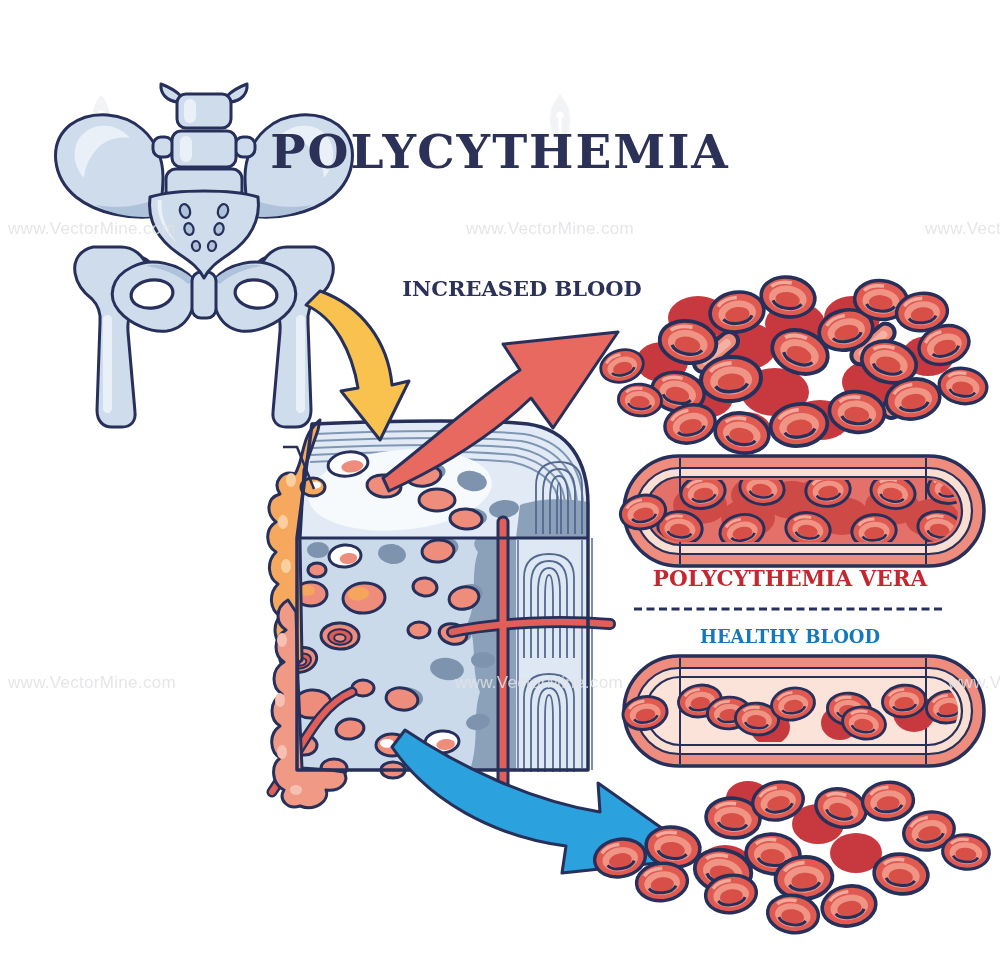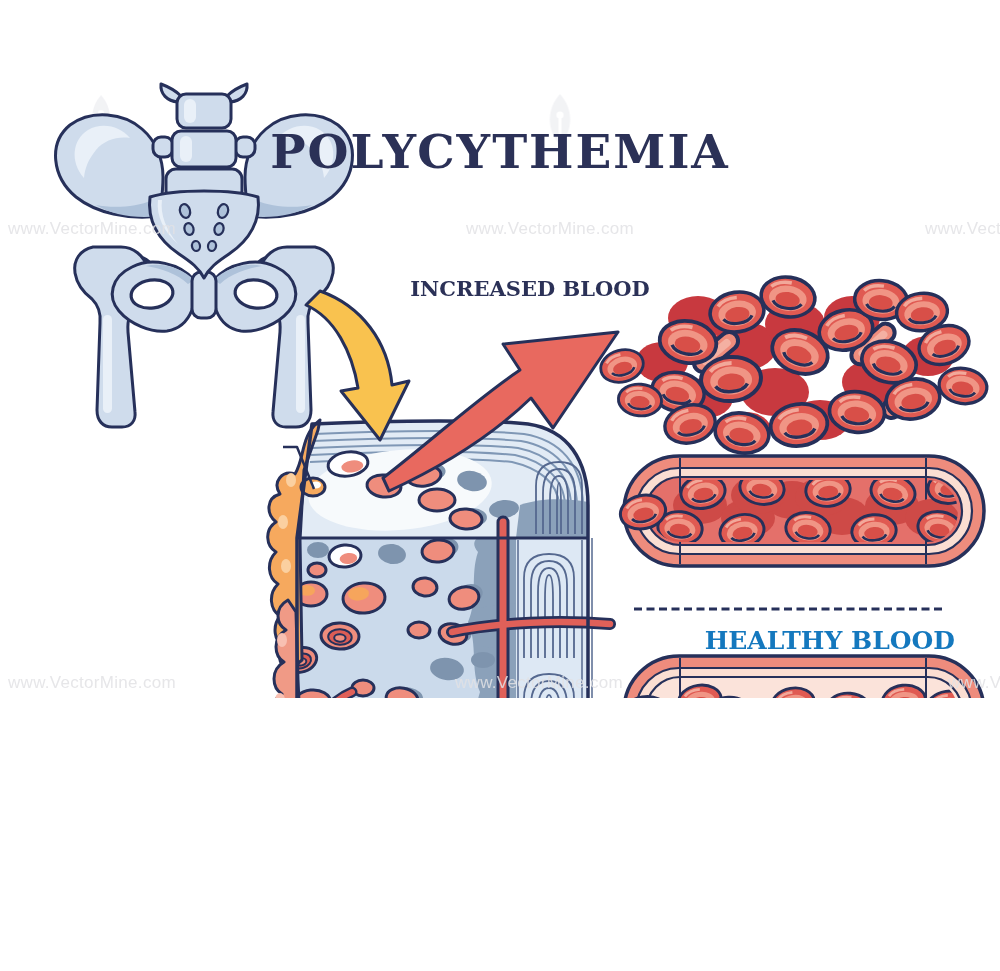--- a/index.html
+++ b/index.html
@@ -1,27 +1,27 @@
 <!DOCTYPE html>
 <html style="--outline_navy: #26305a; --title_navy: #2b3157; --label_red: #c4272f; --label_blue: #1478be; --bone_fill: #cfdcec; --bone_highlight: #e9f0f8; --bone_shadow: #aec2da; --topface_fill: #e2ebf5; --face_fill: #cbdaeb; --osteon_fill: #dde8f4; --channel_gray: #8ba1ba; --stripe_line: #7f97b5; --osteon_line: #55688f; --cell_salmon: #ef8d7d; --cell_red: #dd5d55; --rbc_fill: #e05a52; --rbc_ring: #f09585; --rbc_center: #d84f48; --rbc_sheen: #f4b0a2; --blob_red: #c8393f; --blob_dark: #ce4a47; --blob_gray: #7e94ae; --blob_orange: #f6a55c; --endosteum_orange: #f6a95e; --endosteum_salmon: #f09a86; --endosteum_dot_orange: #fbd0a0; --endosteum_dot_salmon: #f8c0b2; --vessel_red: #e06059; --vessel_wall: #ee8c7d; --vessel_gap: #fbded2; --pv_lumen: #e4706a; --hb_lumen: #fbe3da; --arrow_yellow: #f9c24f; --arrow_red: #e8695f; --arrow_blue: #2ba2de; --watermark_gray: #e2e2e5;"><head>
 <meta charset="utf-8">
 <style>
   html,body{margin:0;padding:0;background:#ffffff;}
-  .stage{position:relative;width:1000px;height:698px;background:#fff;overflow:hidden;
+  .stage{position:relative;width:1000px;height:971px;background:#fff;overflow:hidden;
          font-family:"DejaVu Serif","Liberation Serif",serif;}
   .stage svg.scene{position:absolute;left:0;top:0;width:1000px;height:971px;}
   .lbl{position:absolute;font-weight:700;white-space:nowrap;}
   .title{left:0;right:0;top:124px;text-align:center;font-size:47px;letter-spacing:2px;
          color:var(--title_navy,#2b3157);}
   .increased{left:402px;top:276px;width:240px;text-align:center;font-size:21px;line-height:25px;
-         color:var(--title_navy,#2b3157);white-space:normal;margin-left:8px;}
+         color:var(--title_navy,#2b3157);white-space:normal;}
   .bonemarrow{left:118px;top:434px;font-size:21px;color:var(--title_navy,#2b3157);}
   .pvlabel{left:625px;top:566px;width:330px;text-align:center;font-size:21.5px;
          color:var(--label_red,#c4272f);}
-  .hblabel{left:625px;top:626px;width:330px;text-align:right;font-size:25px;
+  .hblabel{left:625px;top:626px;width:330px;text-align:center;font-size:18px;
          color:var(--label_blue,#1478be);}
   .wm{position:absolute;font-family:"Liberation Sans","DejaVu Sans",sans-serif;
       font-size:17px;font-weight:400;color:var(--watermark_gray,#e2e2e5);opacity:.85;
       letter-spacing:.3px;pointer-events:none;z-index:40;}
 </style>
 </head>
 <body>
 
 <div class="stage">
 
@@ -413,20 +413,21 @@
         <use href="#rbc" transform="translate(901 874) rotate(6) scale(0.9)"></use>
         <use href="#rbc" transform="translate(929 831) rotate(-12) scale(0.85)"></use>
         <use href="#rbc" transform="translate(966 852) rotate(5) scale(0.78)"></use>
       </g>
   </svg>
 
   <div class="lbl title">POLYCYTHEMIA</div>
   <div class="lbl increased">
     <span>INCREASED BLOOD</span><br>
   </div>
+  <div class="lbl pvlabel">POLYCYTHEMIA VERA</div>
   <div class="lbl hblabel">HEALTHY BLOOD</div>
 
   <span class="wm" style="left:8px;top:219px">www.VectorMine.com</span>
   <span class="wm" style="left:466px;top:219px">www.VectorMine.com</span>
   <span class="wm" style="left:925px;top:219px">www.VectorMine.com</span>
   <span class="wm" style="left:8px;top:673px">www.VectorMine.com</span>
   <span class="wm" style="left:455px;top:673px">www.VectorMine.com</span>
   <span class="wm" style="left:948px;top:673px">www.VectorMine.com</span>
 </div>
 

